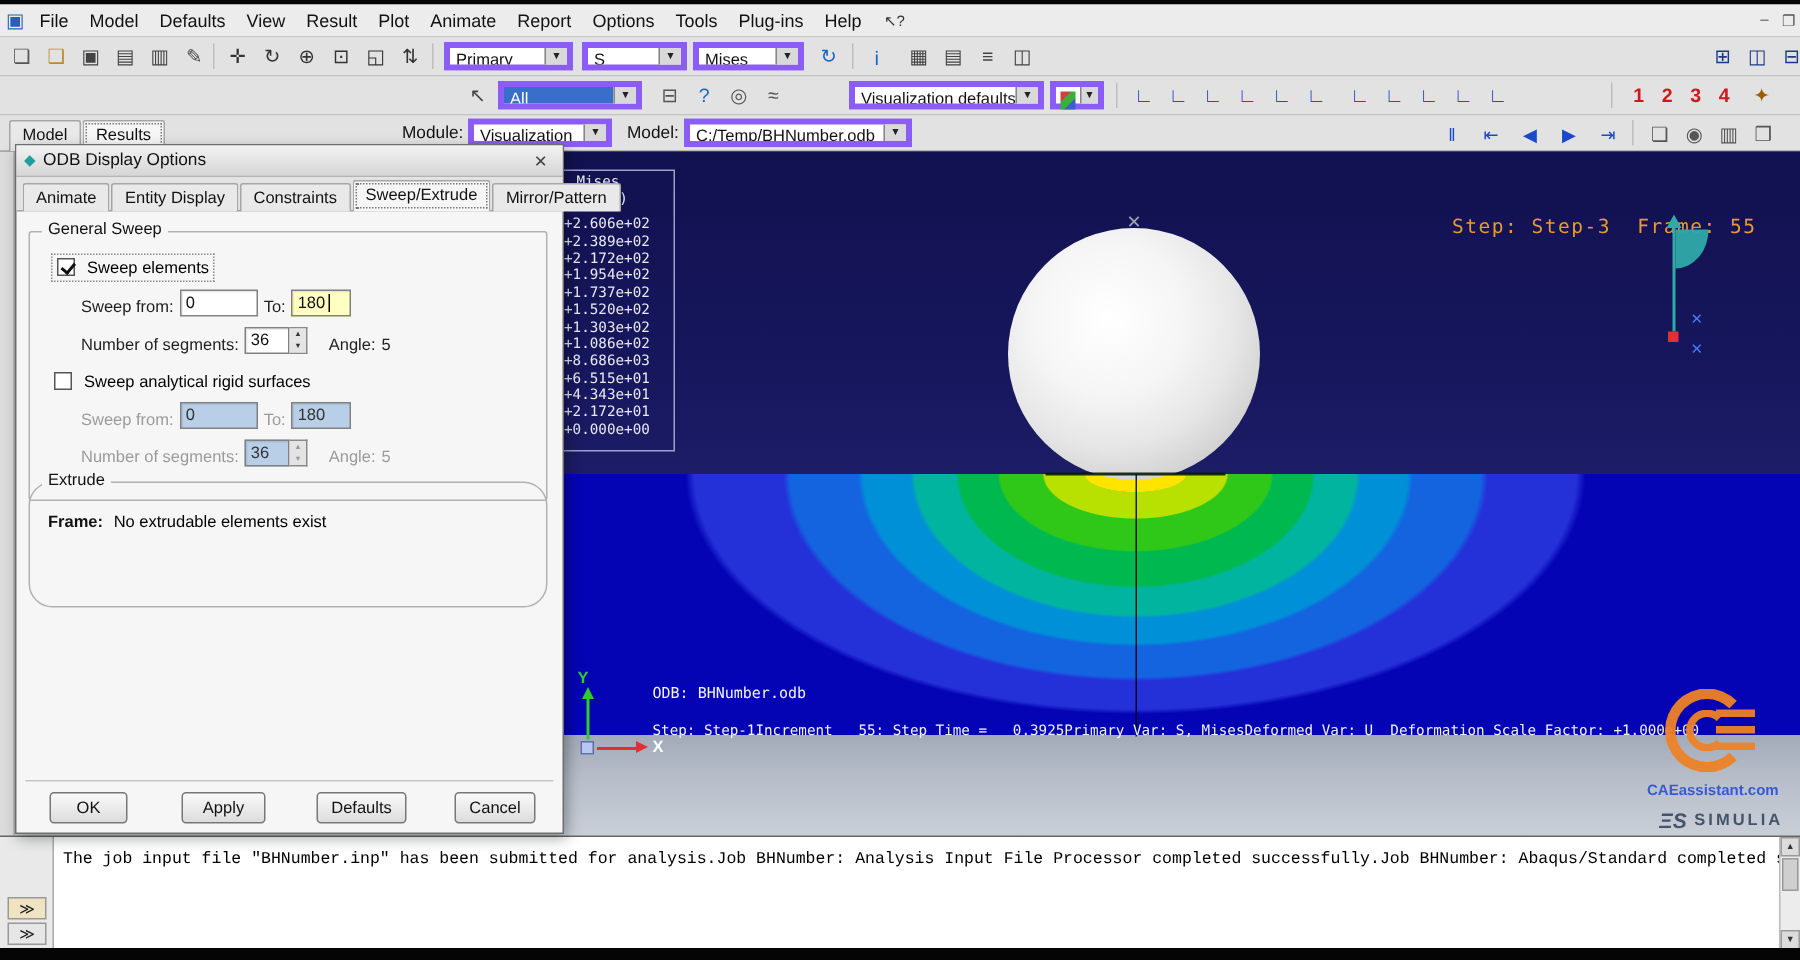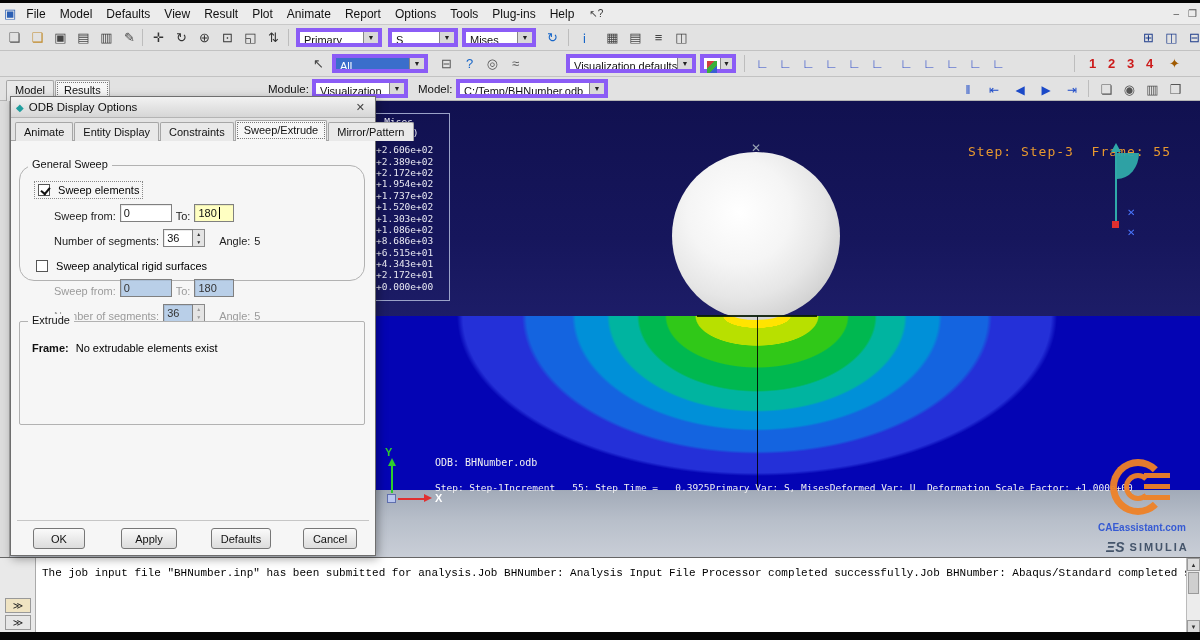--- a/index.html
+++ b/index.html
@@ -109,22 +109,22 @@
   .dtitle { height:21px; background:linear-gradient(#f2f2f2,#d6d6d6); border-bottom:1px solid #b4b4b4; display:flex; align-items:center; padding:0 5px; }
   .dicon { color:#1f9e9e; font-size:10px; margin-right:5px; }
   .dtitle-text { font-size:11.5px; color:#111; }
   .dclose { margin-left:auto; font-size:11px; color:#444; padding:1px 5px; }
   .dtabs { display:flex; align-items:flex-end; height:23px; padding-left:4px; background:#e3e3e3; border-bottom:1px solid #a6a6a6; }
   .dtab { font-size:11px; padding:3px 8px; border:1px solid #a6a6a6; border-bottom:none; background:#e9e9e9; margin-right:1px;
     border-radius:2px 2px 0 0; position:relative; bottom:-1px; white-space:nowrap; color:#111; }
   .dtab.active { background:#f6f6f6; padding-bottom:5px; outline:1px dotted #777; outline-offset:-3px; }
   .dbody { position:absolute; top:44px; left:0; right:0; bottom:0; }
   .gbox { position:absolute; left:8px; right:10px; border:1px solid #b2b2b2; border-radius:2px; padding:12px 8px 4px; }
-  .gbox.sweep { top:24px; height:116px;border-radius:15px; }
-  .gbox.extrude { top:180px; height:104px; }
+  .gbox.sweep { top:13px; height:180px; }
+  .gbox.extrude { top:180px; height:84px;border-radius:16px; }
   .glabel { position:absolute; top:-8px; left:8px; background:#f6f6f6; padding:0 4px; font-size:11px; color:#111; }
   .drow { display:flex; align-items:flex-end; margin:0 0 6px 8px; gap:4px; height:19px; }
   .drow.sub { margin-left:26px; }
   .dlabel { color:#222; white-space:nowrap; }
   .dlabel.gap { margin-left:10px; }
   .disabled .dlabel { color:#9b9b9b; }
   .cb { display:inline-block; width:12px; height:12px; border:1px solid #555; background:#fff; margin-right:5px; position:relative; vertical-align:-2px; }
   .cb.checked::after { content:""; position:absolute; left:2px; top:2px; width:7px; height:4px; border-left:2px solid #111; border-bottom:2px solid #111; transform:rotate(-50deg); }
   .focus-dotted { outline:1px dotted #888; outline-offset:1px; padding:1px 2px; }
   .fld { display:inline-flex; align-items:center; height:18px; border:1px solid #808080; background:#fff; padding:0 3px;

